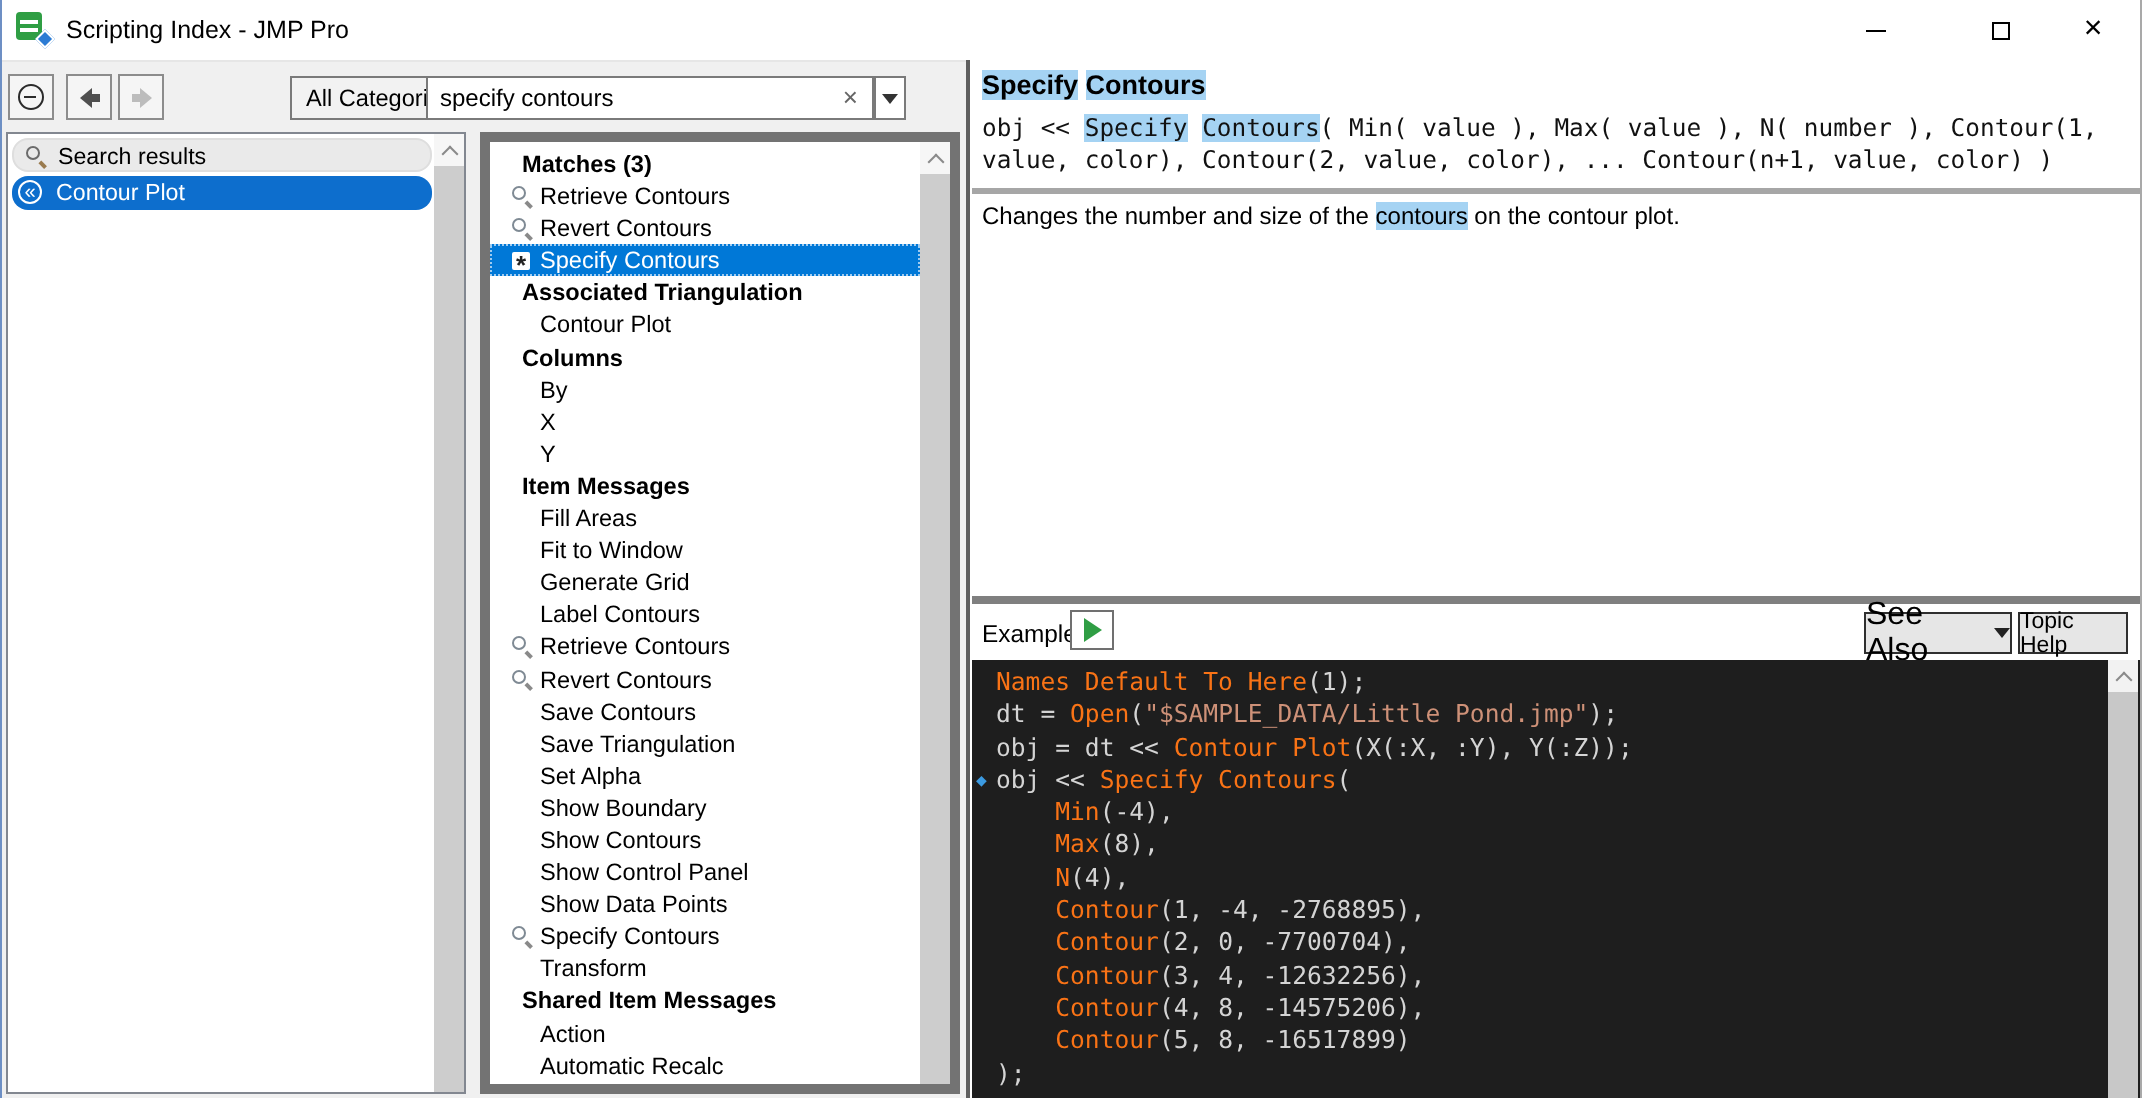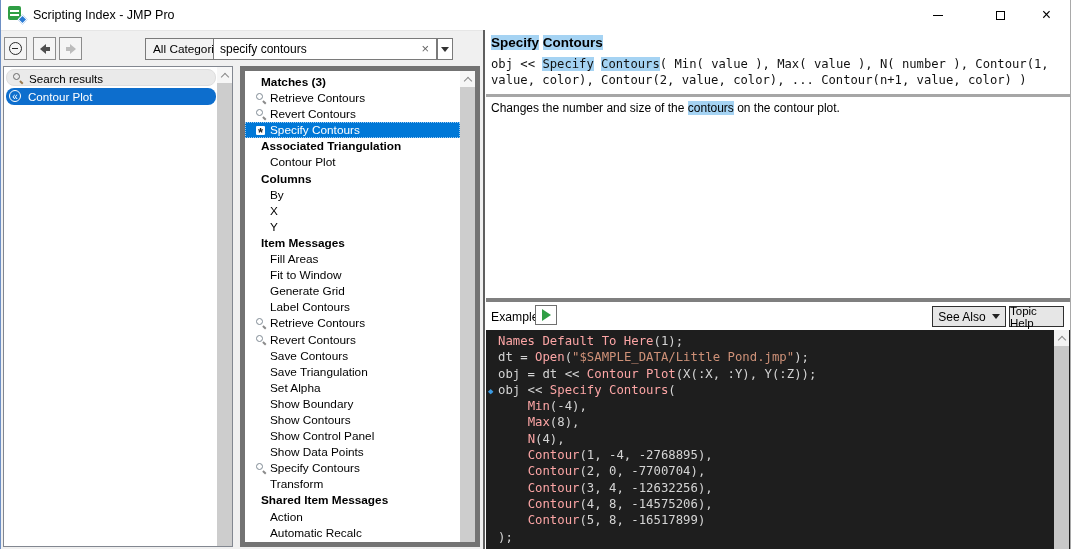--- a/index.html
+++ b/index.html
@@ -78,30 +78,30 @@
   .detail { position:absolute; left:486px; top:30px; width:585px; bottom:0; background:#fff; }
   .d-title { position:absolute; left:5px; top:5px; font-size:13.5px; font-weight:bold; }
   .d-syntax { position:absolute; left:5px; top:27px; width:572px; font-family:"DejaVu Sans Mono","Liberation Mono",monospace; font-size:12.2px; line-height:15.5px; color:#111; }
   .sep1 { position:absolute; left:0; top:64px; width:100%; height:3px; background:#a6a6a6; }
   .d-desc { position:absolute; left:5px; top:71px; width:560px; font-size:12px; }
   .seg-hl { background:#a5d3f3; }
   .sep2 { position:absolute; left:0; top:268px; width:100%; height:4px; background:#7f7f7f; }
   .ex-label { position:absolute; left:5px; top:280px; font-size:12.2px; }
   .run-btn { position:absolute; left:49px; top:275px; width:22px; height:20px; background:#fff; border:1px solid #707070; display:flex; align-items:center; justify-content:center; }
   .tri-run { width:0; height:0; border:6px solid transparent; border-right:0; border-left:9px solid #2f9e44; }
-  .btn { position:absolute; top:276px; height:21px; background:#e6e6e6; border:1px solid #2f2f2f; font-size:12px; display:flex; align-items:center; justify-content:center; }
+  .btn { position:absolute; top:276px; height:21px; background:#e6e6e6; border:1px solid #2f2f2f; font-size:16px; display:flex; align-items:center; justify-content:center; }
   .btn-seealso { left:446px; width:74px; }
   .btn-topichelp { left:523px; width:55px; font-size:11.5px; }
   .tri-sm { width:0; height:0; border:4px solid transparent; border-bottom:0; border-top:5px solid #222; margin-left:6px; }
 
   
   .codeblock { position:absolute; left:0; top:300px; right:0; bottom:0; background:#1e1e1e; }
   .code-lines { position:absolute; left:12px; top:3px; right:22px; bottom:0; font-family:"DejaVu Sans Mono","Liberation Mono",monospace; font-size:12.3px; line-height:16.3px; white-space:pre; }
   .code-pl { color:#d4d4d4; }
-  .code-kw { color:#fca5a5; }
+  .code-kw { color:#f97316; }
   .code-str { color:#ce9178; }
   .code-line { position:relative; }
   .code-marker { position:absolute; left:-10px; top:1px; font-size:9px; color:#3b9ae1; }
   .codeblock .vscroll { right:2px; background:#c8c8c8; }
   .codeblock .sb-btn { background:#f2f2f2; }
 </style>
 </head>
 <body>
 
 <div class="edge-left"></div>

